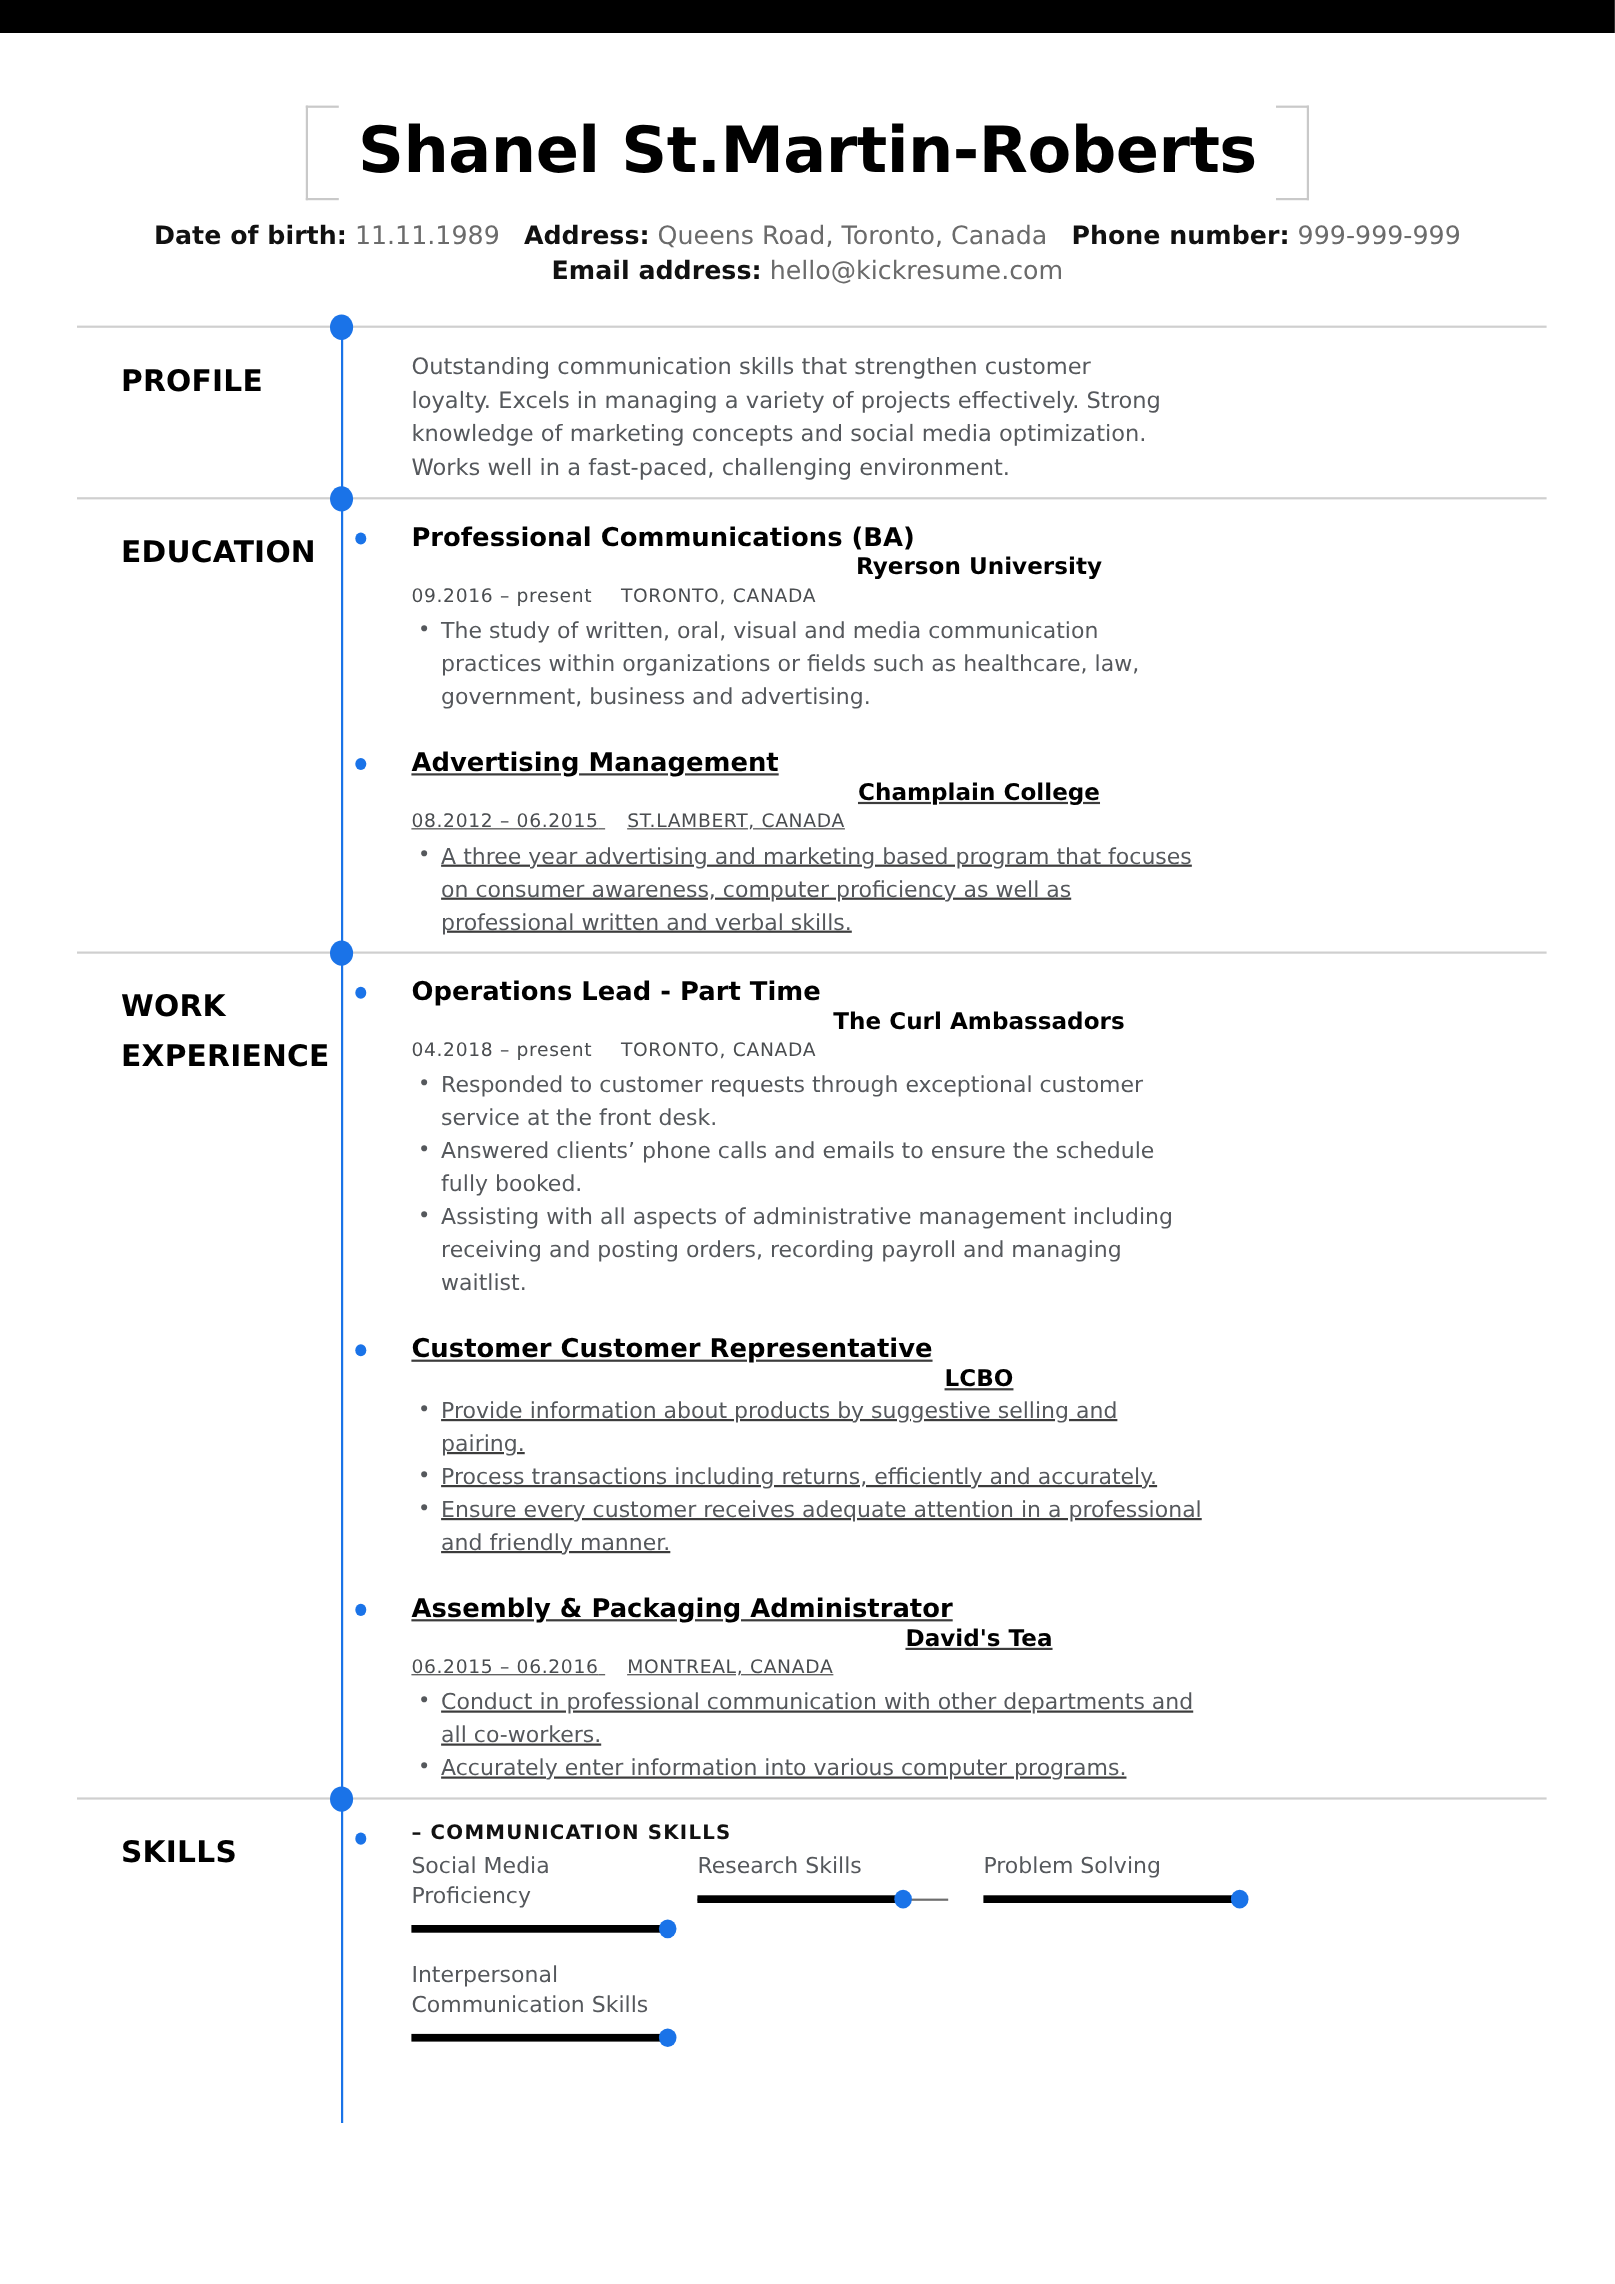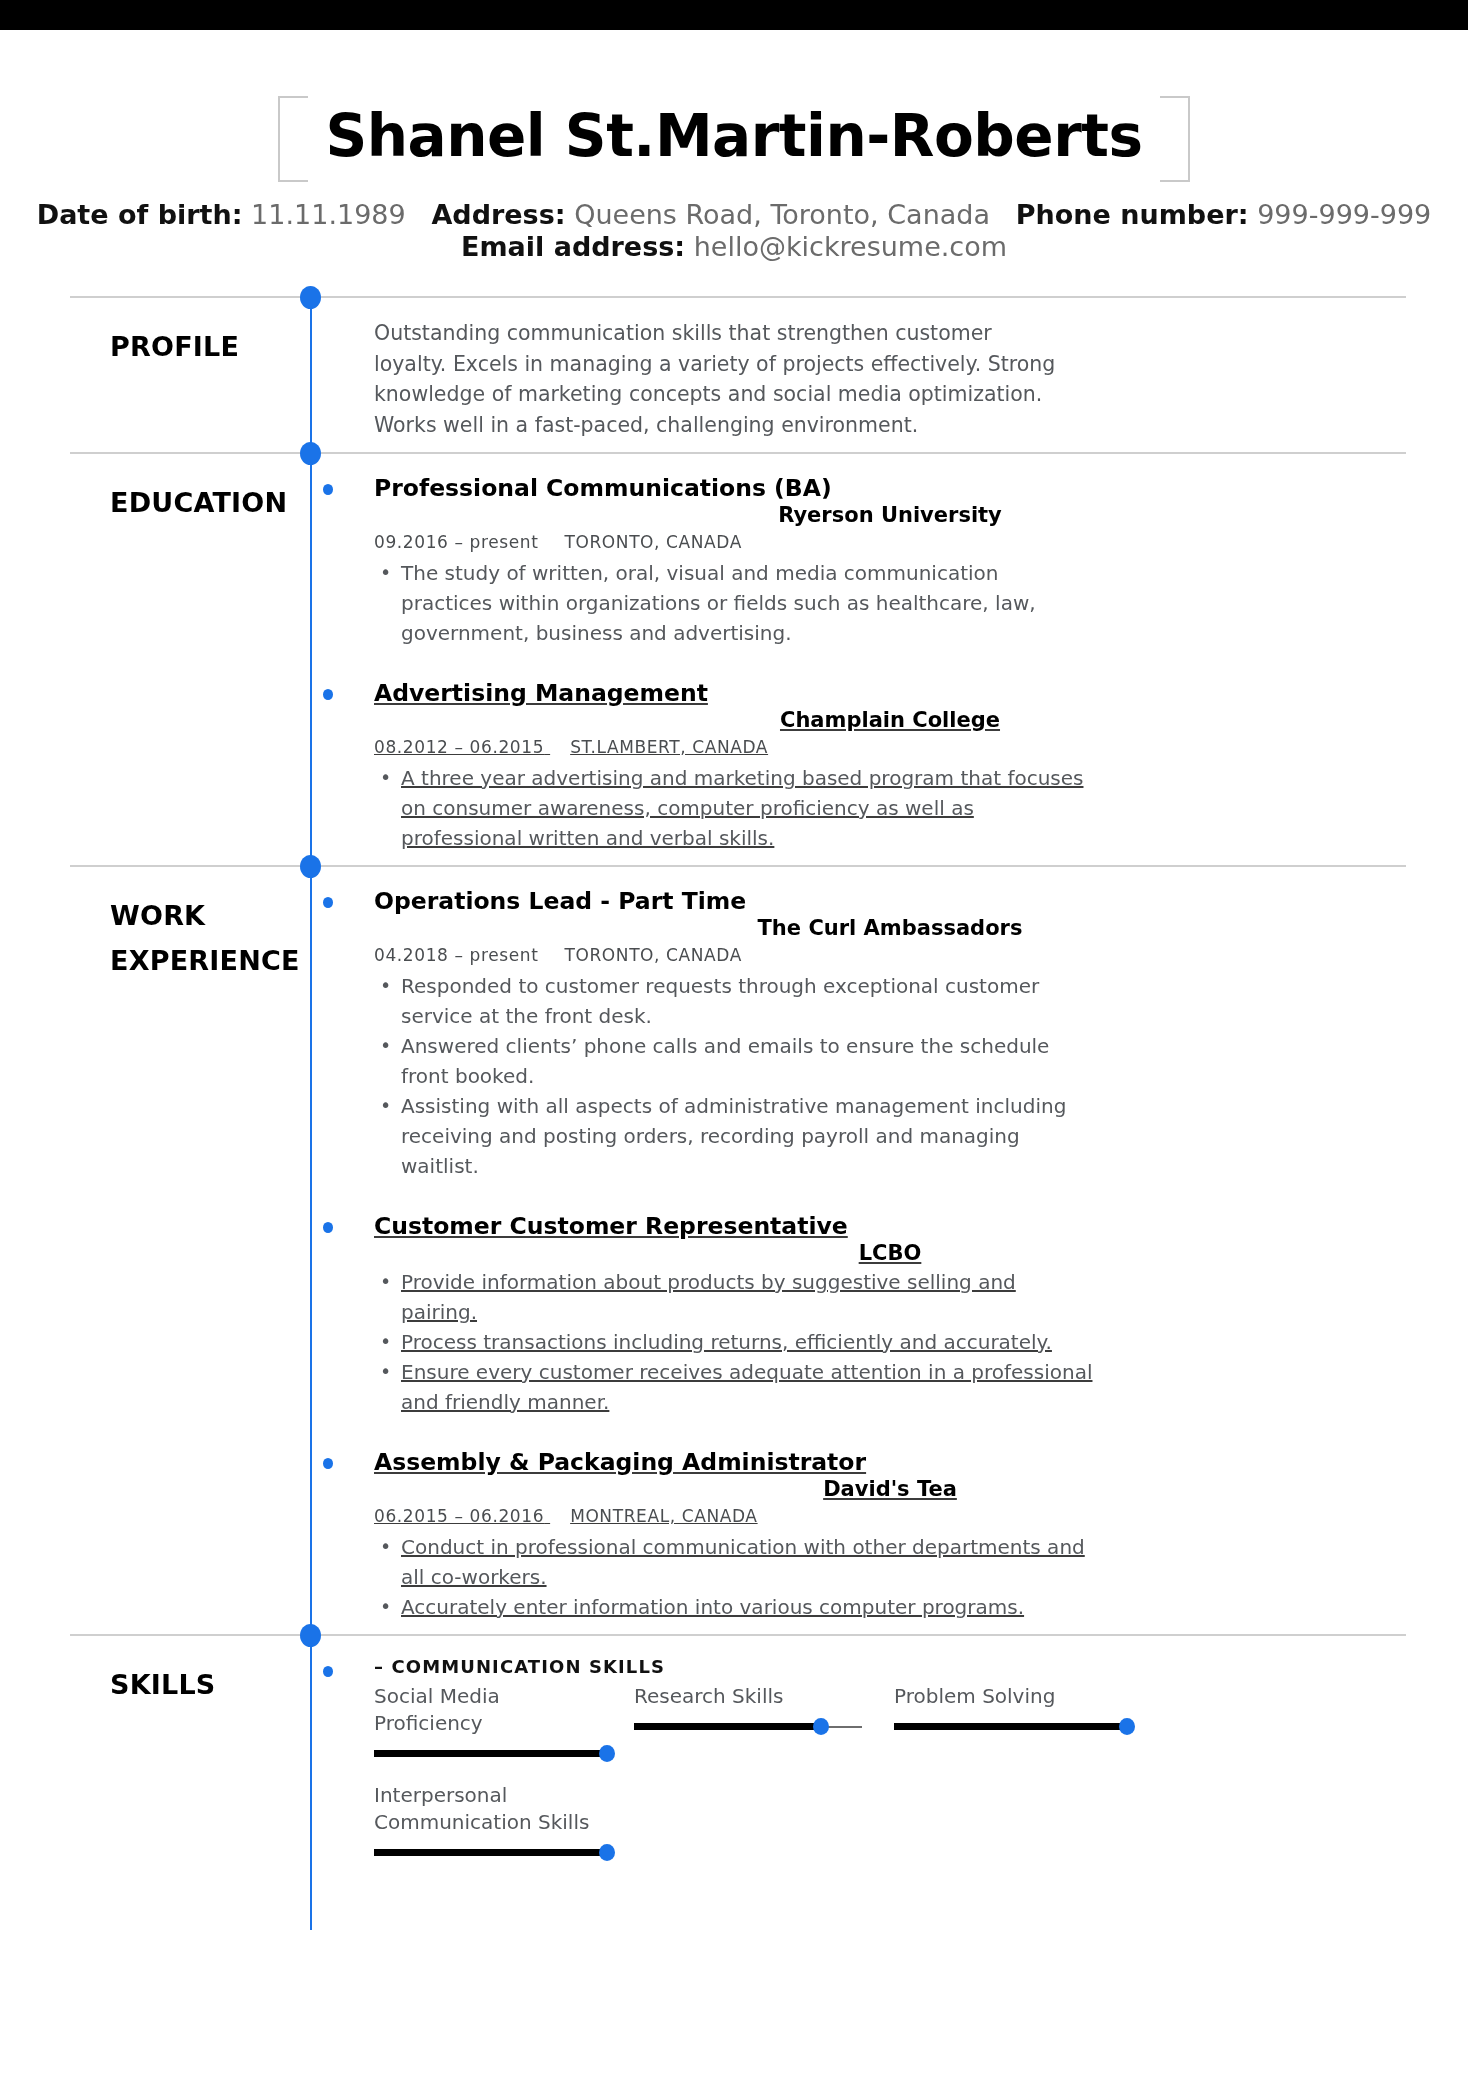--- a/index.html
+++ b/index.html
@@ -64,21 +64,21 @@
     font-size: 58px;
     font-weight: 700;
     color: #000000;
     letter-spacing: -0.5px;
     line-height: 96px;
     white-space: nowrap;
   }
 
   .contact {
     margin-top: 16px;
-    font-size: 27px;
+    font-size: 23px;
     line-height: 30px;
     color: #6b6b6b;
   }
   .contact .lbl {
     font-weight: 700;
     color: #111111;
   }
   .contact .val { color: #6b6b6b; }
   .contact-line2 { margin-top: 2px; }
 
@@ -357,21 +357,21 @@
         <div class="entry">
           <span class="entry-dot"></span>
           <div class="job-title">Operations Lead - Part Time</div>
           <div class="org">The Curl Ambassadors</div>
           <div class="meta">
             <span>04.2018 – present</span>
             <span class="loc">TORONTO, CANADA</span>
           </div>
           <ul class="bullets">
             <li>Responded to customer requests through exceptional customer service at the front desk.</li>
-            <li>Answered clients’ phone calls and emails to ensure the schedule front booked.</li>
+            <li>Answered clients’ phone calls and emails to ensure the schedule fully booked.</li>
             <li>Assisting with all aspects of administrative management including receiving and posting orders, recording payroll and managing waitlist.</li>
           </ul>
         </div>
 
         <div class="entry">
           <span class="entry-dot"></span>
           <div class="job-title">Customer Customer Representative</div>
           <div class="org">LCBO</div>
           <ul class="bullets">
             <li>Provide information about products by suggestive selling and pairing.</li>

